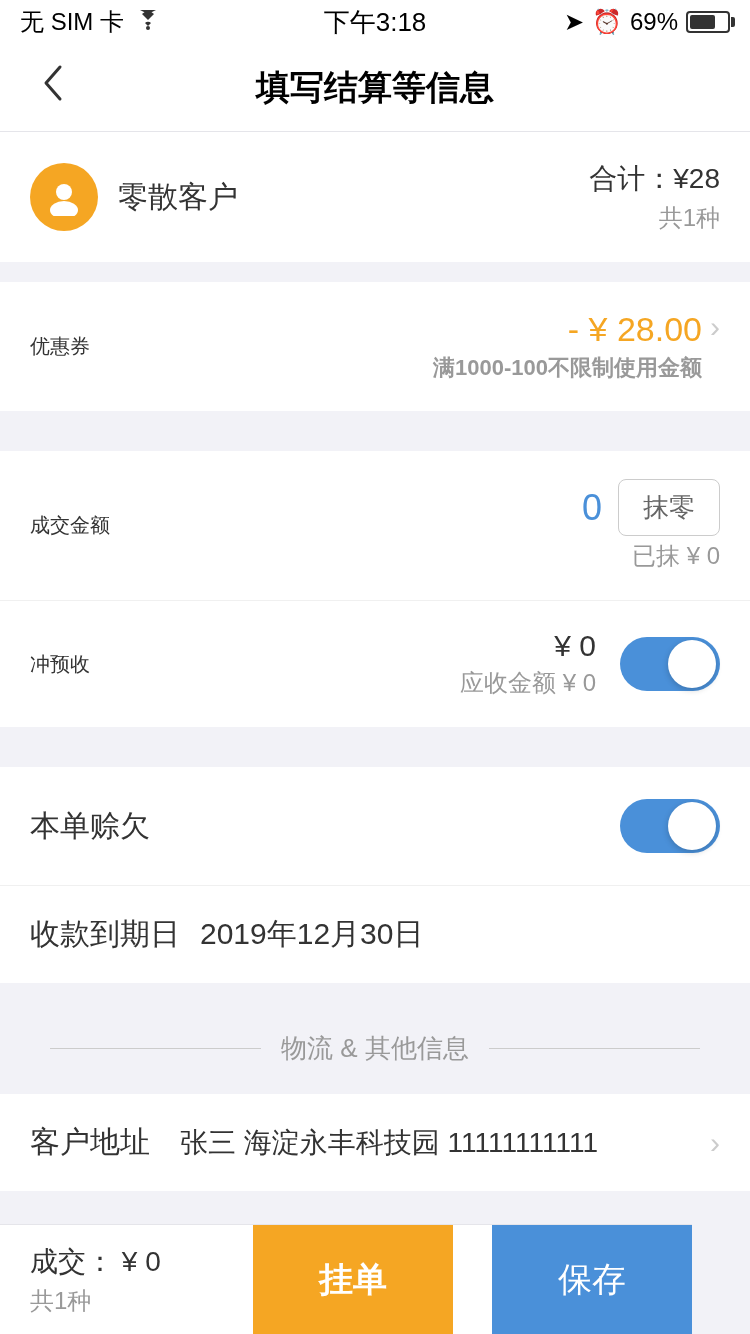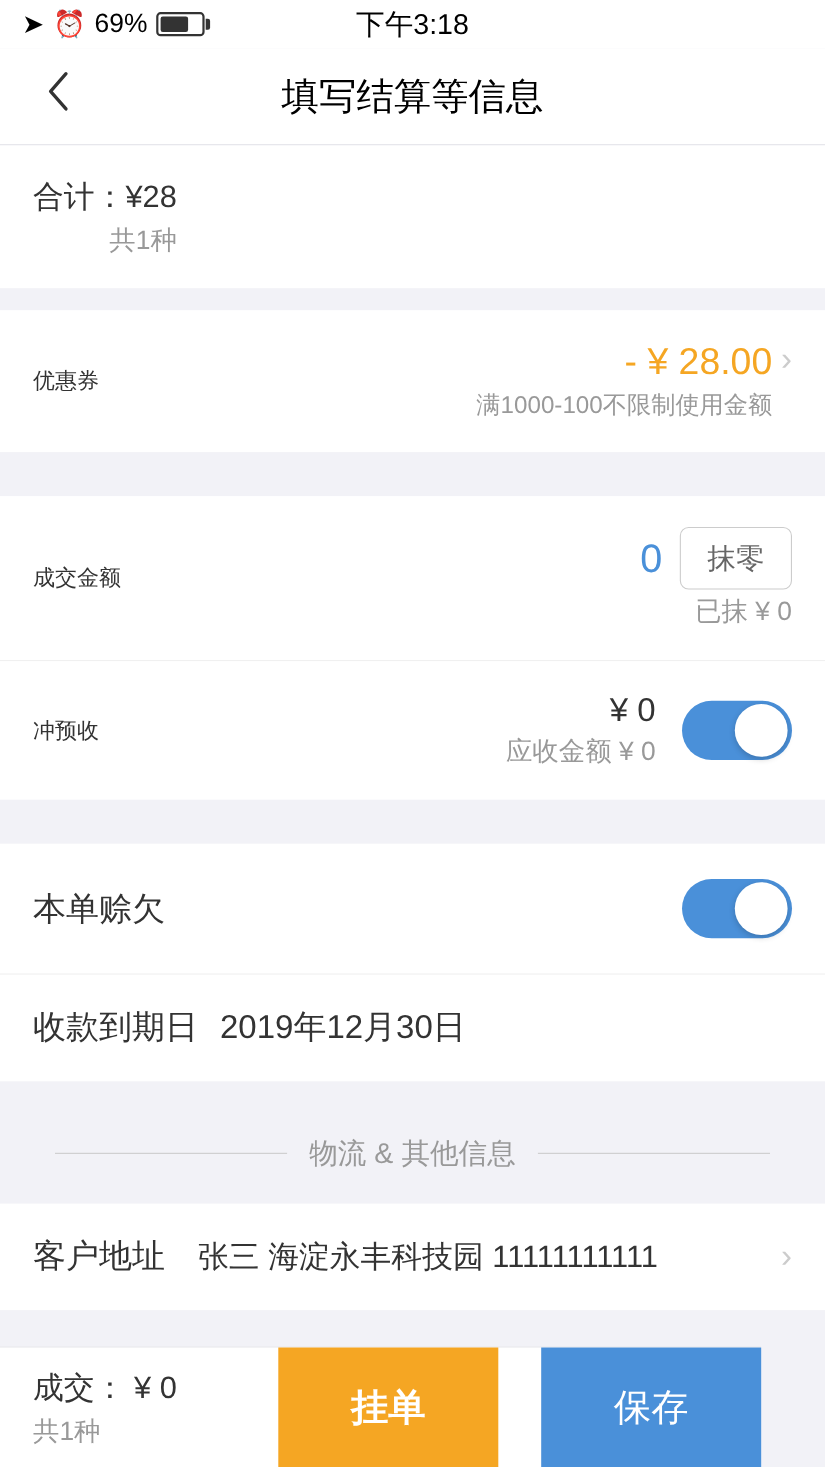--- a/index.html
+++ b/index.html
@@ -85,21 +85,21 @@
       font-size: 36px;
       color: #333;
       cursor: pointer;
       padding: 10px;
     }
     .nav-title {
       position: absolute;
       left: 50%;
       transform: translateX(-50%);
       font-size: 34px;
-      font-weight: 400;
+      font-weight: 700;
       color: #000;
     }
 
     
     .content {
       background: #f2f2f7;
       padding-bottom: 120px;
     }
 
     
@@ -181,20 +181,21 @@
     }
     .coupon-discount {
       font-size: 34px;
       color: #f5a623;
       font-weight: 500;
     }
     .coupon-desc {
       font-size: 22px;
       color: #999;
       margin-top: 4px;
+      font-weight: bold;
     }
     .coupon-arrow {
       color: #ccc;
       font-size: 30px;
       margin-left: 8px;
     }
 
     
     .amount-input {
       font-size: 36px;
@@ -395,20 +396,31 @@
     
     .section-separator {
       height: 20px;
       background: #f2f2f7;
     }
   </style>
 </head>
 <body>
 
 <div class="status-bar">
+  <div class="status-left">
+    <span>无 SIM 卡</span>
+    <span>
+      <svg width="28" height="20" viewBox="0 0 28 20">
+          <path d="M14 16l3-3a4.2 4.2 0 00-6 0z" fill="#333"></path>
+          <path d="M14 10l6-6a8.5 8.5 0 00-12 0z" fill="#333"></path>
+          <path d="M14 4L22 0a14 14 0 00-16 0z" fill="#333"></path>
+          <circle cx="14" cy="18" r="2" fill="#333"></circle>
+        </svg>
+    </span>
+  </div>
   <div class="status-center">下午3:18</div>
   <div class="status-right">
     <span>➤</span>
     <span>⏰</span>
     <span>69%</span>
     <div class="battery-icon">
       <div class="battery-fill"></div>
     </div>
   </div>
 </div>
@@ -419,20 +431,29 @@
         <path d="M20 4L6 20l14 16" stroke="#333" stroke-width="3" fill="none" stroke-linecap="round" stroke-linejoin="round"></path>
       </svg>
   </div>
   <div class="nav-title">填写结算等信息</div>
 </div>
 
 <div class="content">
 
   <div class="section">
     <div class="customer-row">
+      <div class="customer-left">
+        <div class="avatar">
+          <svg width="38" height="38" viewBox="0 0 38 38">
+              <circle cx="19" cy="14" r="8" fill="white"></circle>
+              <ellipse cx="19" cy="32" rx="14" ry="9" fill="white"></ellipse>
+            </svg>
+        </div>
+        <span class="customer-name">零散客户</span>
+      </div>
       <div class="customer-right">
         <div class="total-amount">合计：¥28</div>
         <div class="total-count">共1种</div>
       </div>
     </div>
   </div>
 
   <div class="form-section">
     <div class="form-row">
       <span class="form-label">优惠券</span>

